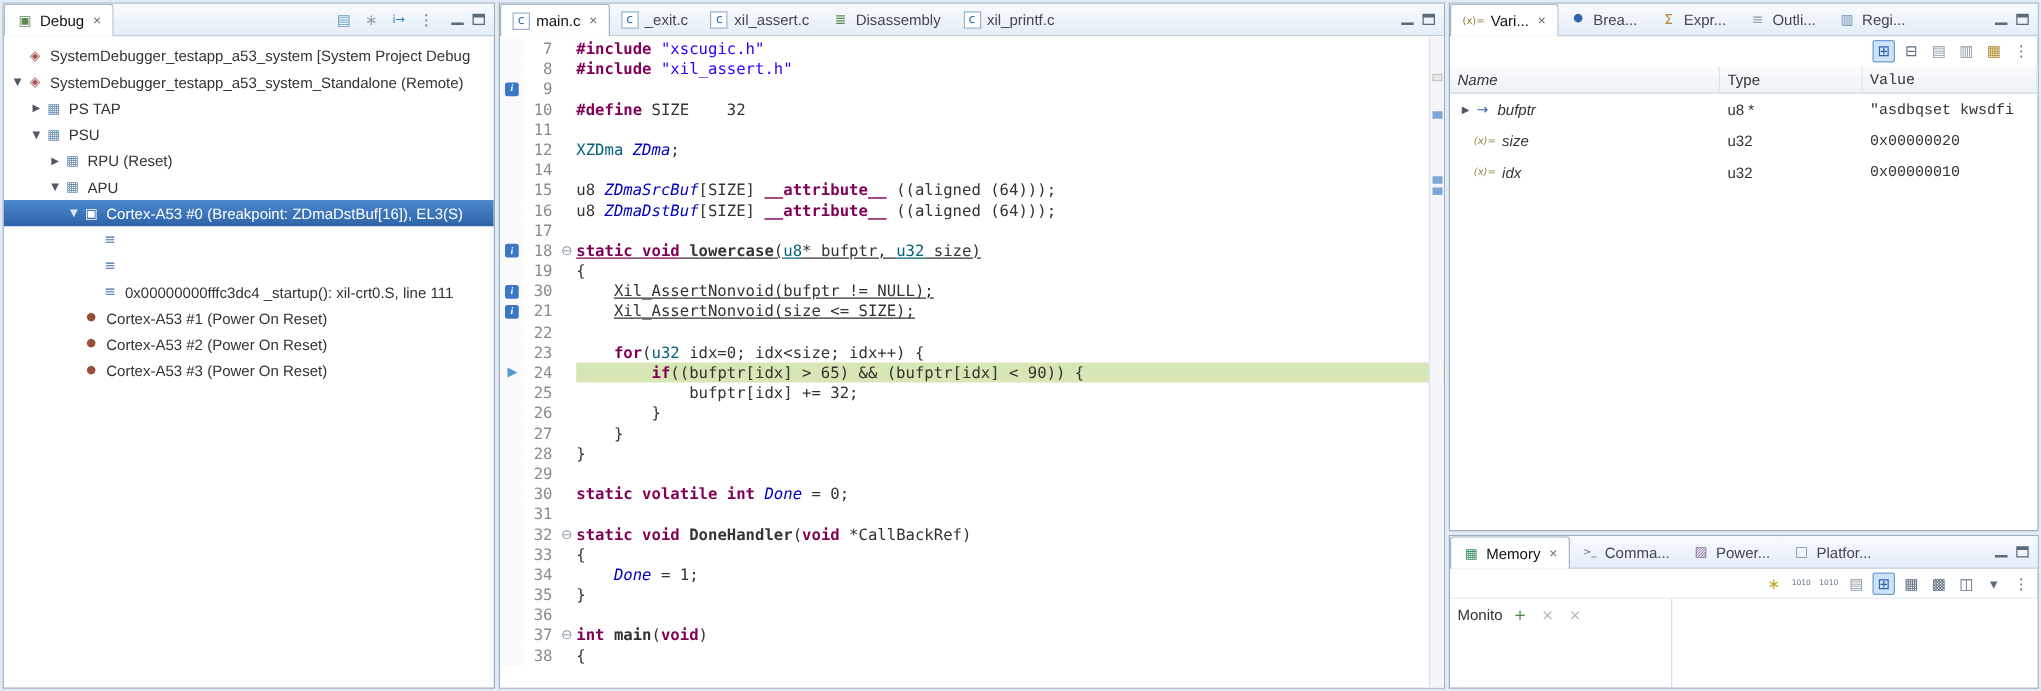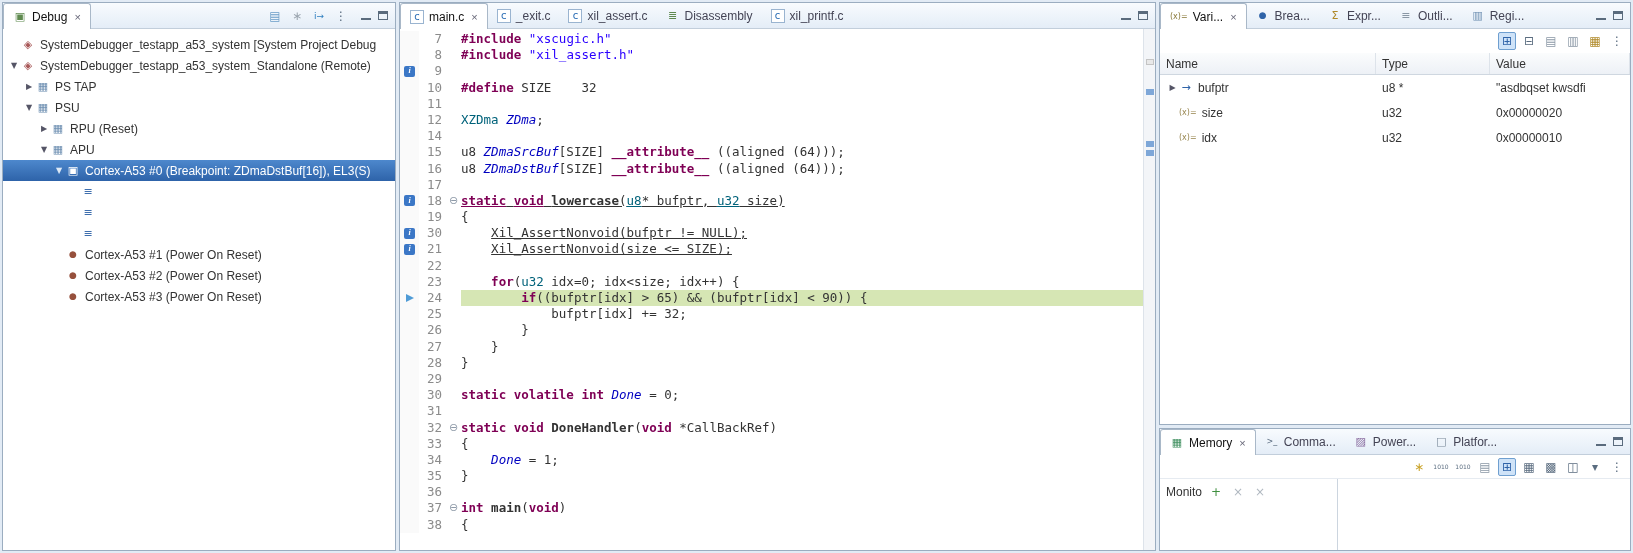--- a/index.html
+++ b/index.html
@@ -68,23 +68,23 @@
   .mk-a { width:0; height:0; border-left:8px solid #4f9bd6; border-top:4px solid transparent; border-bottom:4px solid transparent; }
   .overview { position:absolute; right:0; top:0; bottom:0; width:12px; background:#f3f5f8; border-left:1px solid #dde3ea; }
   .ovm { position:absolute; left:2px; width:8px; height:6px; display:block; }
 
   
   .vheader { display:flex; height:22px; flex:none; background:linear-gradient(#fbfcfd,#edf1f6);
     border-bottom:1px solid #cfd7e0; align-items:stretch; }
   .vh { display:flex; align-items:center; padding-left:6px; border-right:1px solid #dde3ea; }
   .vrow { display:flex; height:25px; align-items:center; }
   .vc { display:flex; align-items:center; overflow:hidden; white-space:nowrap; padding-left:6px; }
-  .w-name { width:216px; flex:none; }
+  .w-name { width:216px; flex:none;font-style:italic; }
   .w-type { width:114px; flex:none; }
-  .w-value { flex:1; }
+  .w-value { flex:1;font-family:Liberation Mono, monospace; }
   .vexp { width:13px; font-size:8px; color:#556; text-align:center; flex:none; font-family:"DejaVu Sans", sans-serif; }
 
   
   .membody { flex:1; display:flex; overflow:hidden; }
   .monitors { width:178px; flex:none; border-right:1px solid #ccd5df; padding:4px 6px;
     display:flex; gap:5px; align-items:flex-start; }
   .monitors .lbl { padding-top:2px; }
   .memmain { flex:1; background:#fff; }
 </style>
 </head>
@@ -151,20 +151,21 @@
         <span class="expander"></span>
         <span class="gi ticon" style="color: rgb(63, 111, 174);">≡</span>
       </div>
       <div class="trow" style="padding-left: 64px;">
         <span class="expander"></span>
         <span class="gi ticon" style="color: rgb(63, 111, 174);">≡</span>
       </div>
       <div class="trow" style="padding-left: 64px;">
         <span class="expander"></span>
         <span class="gi ticon" style="color: rgb(63, 111, 174);">≡</span>
+        <span class="tlabel">0x00000000fffc3dc4 _startup(): xil-crt0.S, line 111</span>
       </div>
       <div class="trow" style="padding-left: 49px;">
         <span class="expander"></span>
         <span class="gi ticon" style="color: rgb(150, 80, 60); font-size: 9px;">●</span>
         <span class="tlabel">Cortex-A53 #1 (Power On Reset)</span>
       </div>
       <div class="trow" style="padding-left: 49px;">
         <span class="expander"></span>
         <span class="gi ticon" style="color: rgb(150, 80, 60); font-size: 9px;">●</span>
         <span class="tlabel">Cortex-A53 #2 (Power On Reset)</span>

